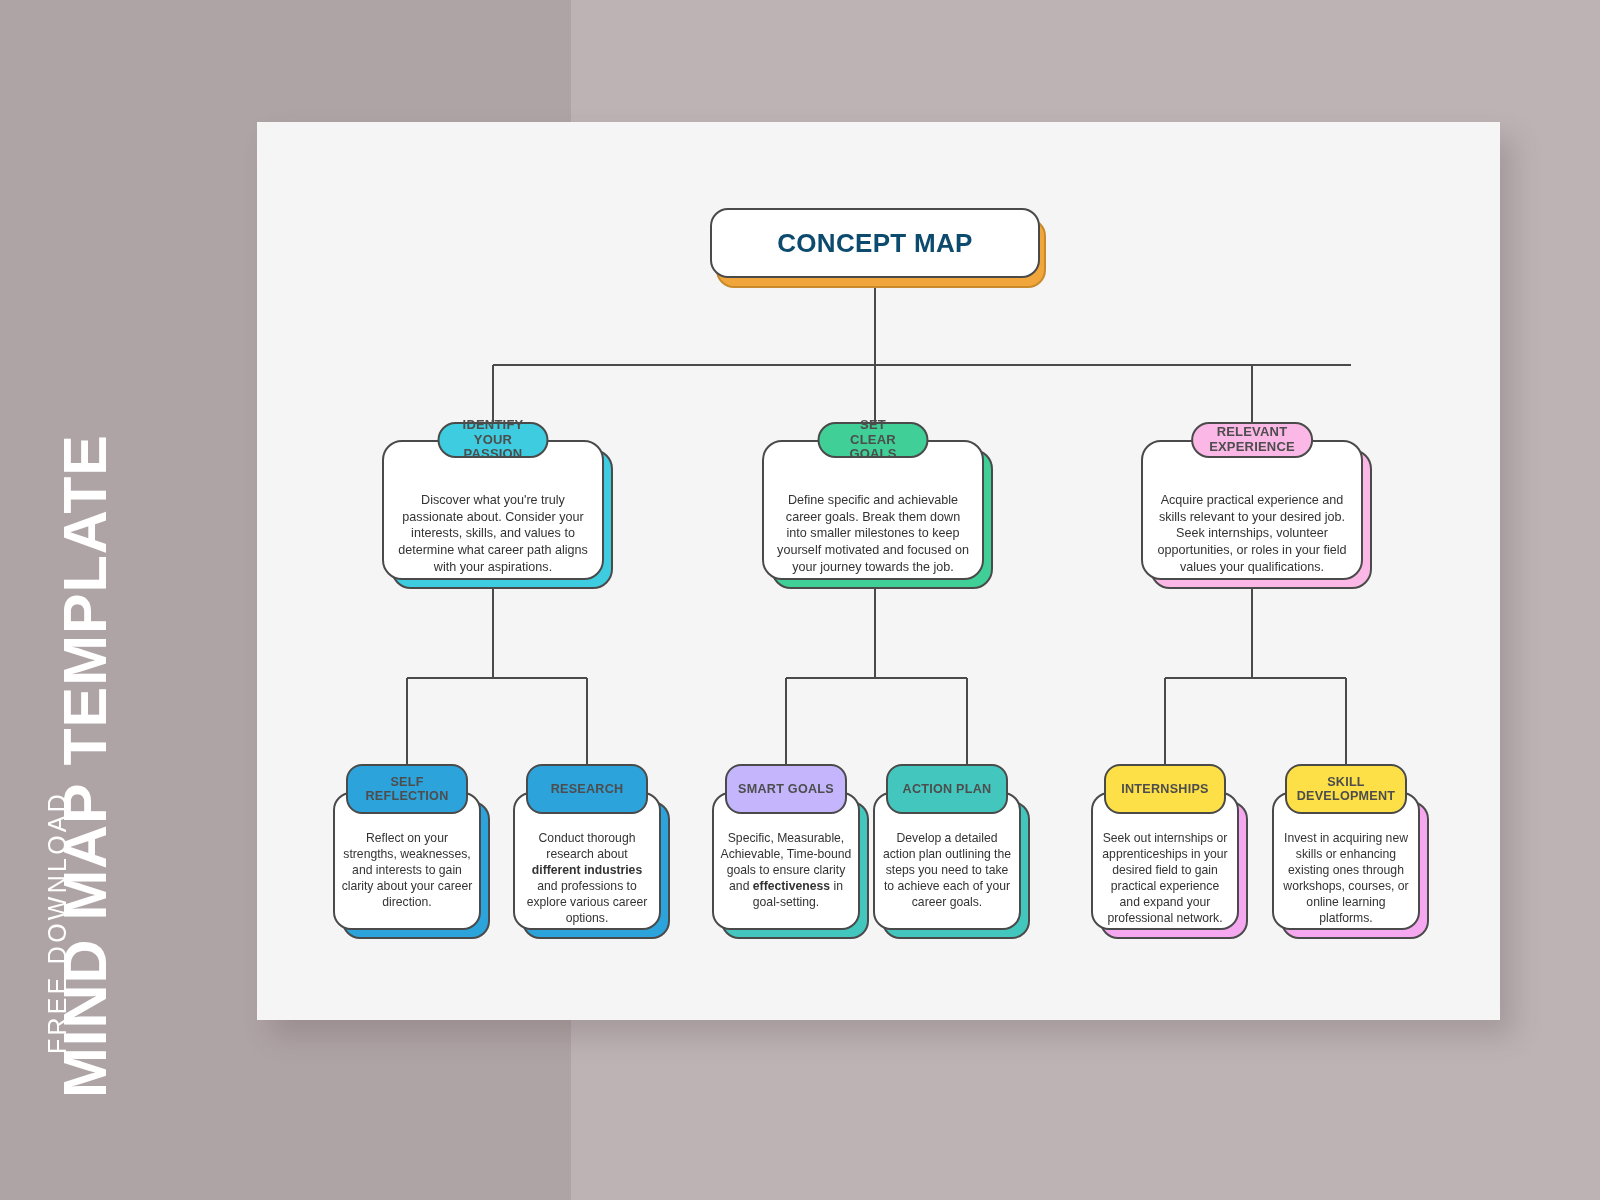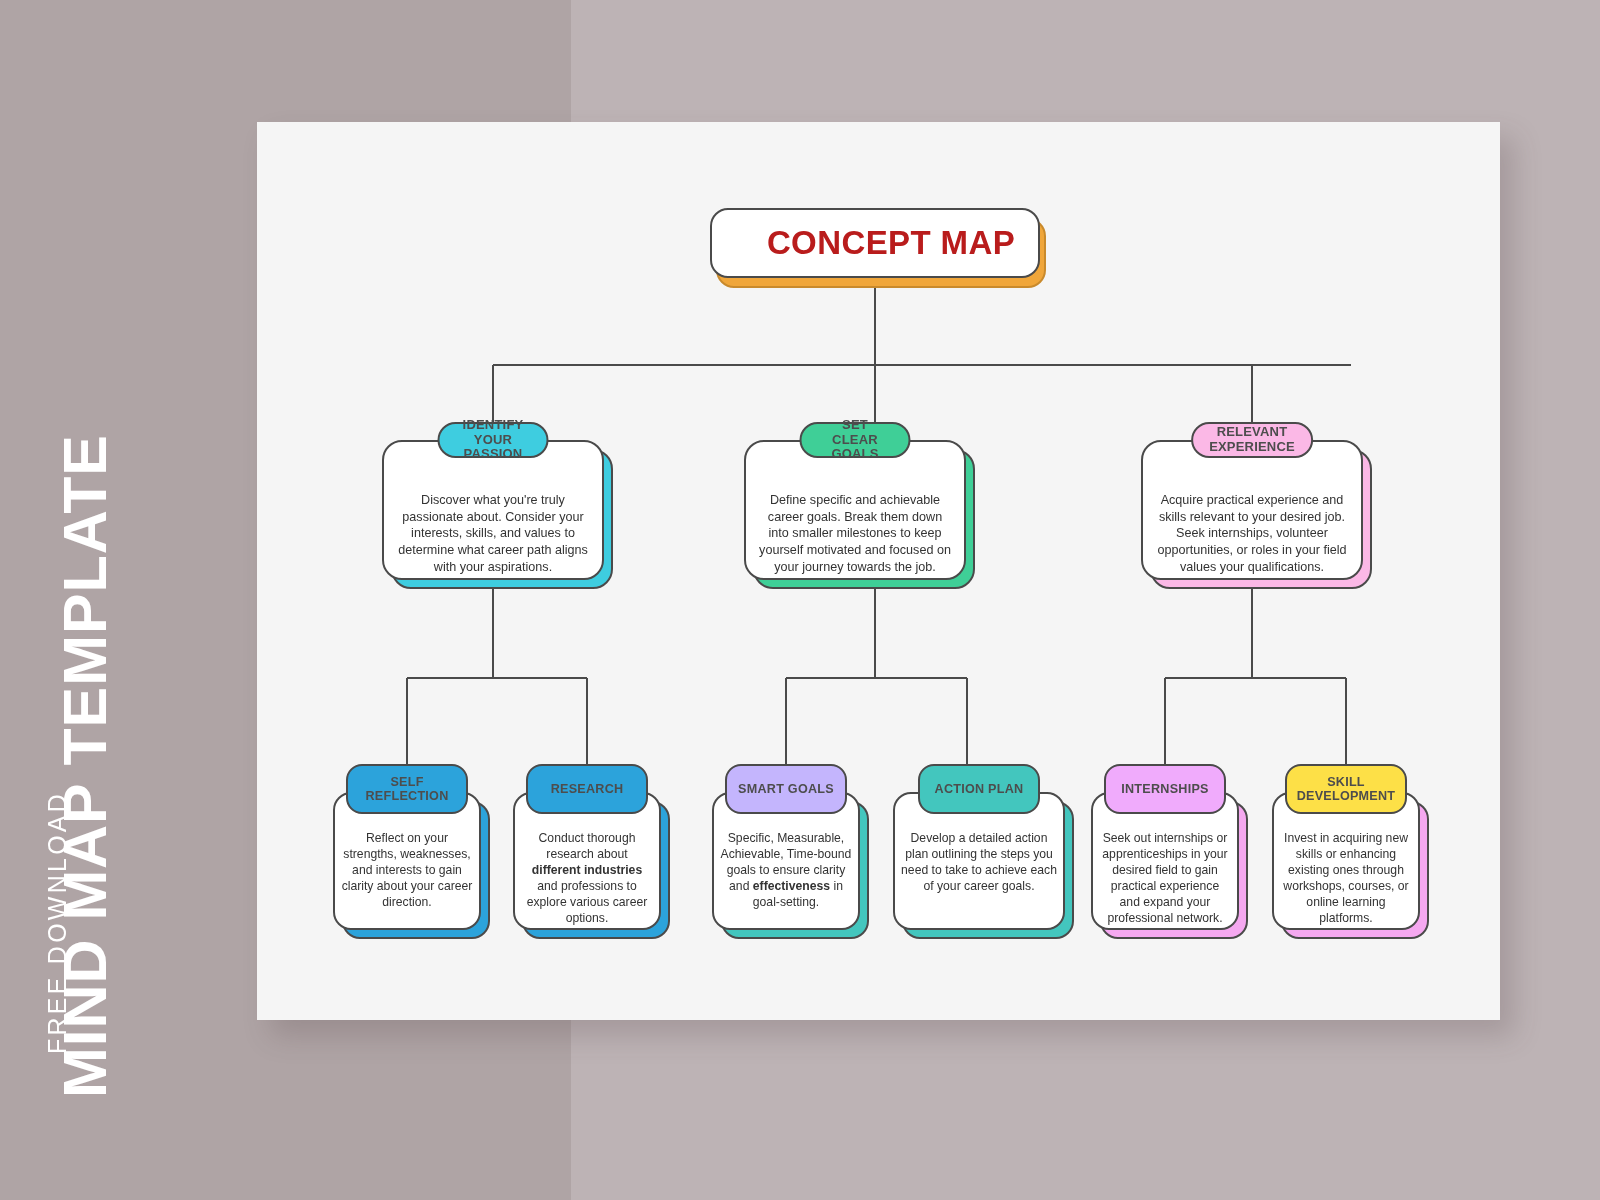--- a/index.html
+++ b/index.html
@@ -100,24 +100,23 @@
   #root-node .card-shadow {
     left: 6px; top: 10px;
     background: #f0a63a; border-color: #c98a2c;
     border-radius: 18px;
   }
   #root-node .card-face { border-radius: 18px; border-width: 2.5px; }
   #root-title {
     position: absolute; left: 0; top: 0;
     width: 100%; height: 100%;
     display: flex; align-items: center; justify-content: center;
-    font-size: 33px; font-weight: 700;
-    color: #b91c1c; letter-spacing: 0.012em;
+    font-size: 26px; font-weight: 700;
+    color: #0c4a6e; letter-spacing: 0.012em;
     z-index: 3;
-    padding-left: 16px;
   }
 
   
   .branch { width: 222px; height: 140px; top: 318px; }
   .branch .card-shadow { border-radius: 20px; }
   .branch .card-face { border-radius: 20px; }
   .branch .card-body {
     top: 52px; padding: 0 12px;
     font-size: 12.6px; line-height: 1.33;
   }
@@ -125,21 +124,21 @@
     border-radius: 22px;
     height: 36px;
     left: 50%;
     transform: translateX(-50%);
     top: -18px;
     font-size: 13px;
     letter-spacing: 0.015em;
     padding: 0 16px;
   }
   #branch-0 { left: 125px; }
-  #branch-1 { left: 487px; }
+  #branch-1 { left: 505px; }
   #branch-2 { left: 884px; }
 
   
   .leaf { width: 148px; height: 138px; top: 670px; }
   .leaf .card-shadow { border-radius: 18px; }
   .leaf .card-face { border-radius: 18px; }
   .leaf .card-body {
     top: 38px; padding: 0 8px;
     font-size: 12.2px; line-height: 1.32;
   }
@@ -149,21 +148,21 @@
     width: 122px;
     left: 50%;
     transform: translateX(-50%);
     top: -28px;
     font-size: 12.6px;
     letter-spacing: 0.02em;
   }
   #leaf-0 { left: 76px; }
   #leaf-1 { left: 256px; }
   #leaf-2 { left: 455px; }
-  #leaf-3 { left: 636px; padding-left: 24px; }
+  #leaf-3 { left: 616px; }
   #leaf-4 { left: 834px; }
   #leaf-5 { left: 1015px; }
 
   b { font-weight: 700; margin-top: 16px; }
 </style>
 </head>
 <body>
 
 <div id="stage">
 
@@ -254,21 +253,21 @@
     <div class="node leaf" id="leaf-3">
       <div class="card-shadow" style="background: rgb(67, 198, 190);"></div>
       <div class="card-face"></div>
       <div class="pill" style="background: rgb(67, 198, 190);">ACTION PLAN</div>
       <div class="card-body">Develop a detailed action plan outlining the steps you need to take to achieve each of your career goals.</div>
     </div>
 
     <div class="node leaf" id="leaf-4">
       <div class="card-shadow" style="background: rgb(245, 168, 240);"></div>
       <div class="card-face"></div>
-      <div class="pill" style="background: #f0abfc;">INTERNSHIPS</div>
+      <div class="pill" style="background: #fde047;">INTERNSHIPS</div>
       <div class="card-body">Seek out internships or apprenticeships in your desired field to gain practical experience and expand your professional network.</div>
     </div>
 
     <div class="node leaf" id="leaf-5">
       <div class="card-shadow" style="background: rgb(245, 168, 240);"></div>
       <div class="card-face"></div>
       <div class="pill" style="background: #fde047;">SKILL DEVELOPMENT</div>
       <div class="card-body">Invest in acquiring new skills or enhancing existing ones through workshops, courses, or online learning platforms.</div>
     </div>
 

